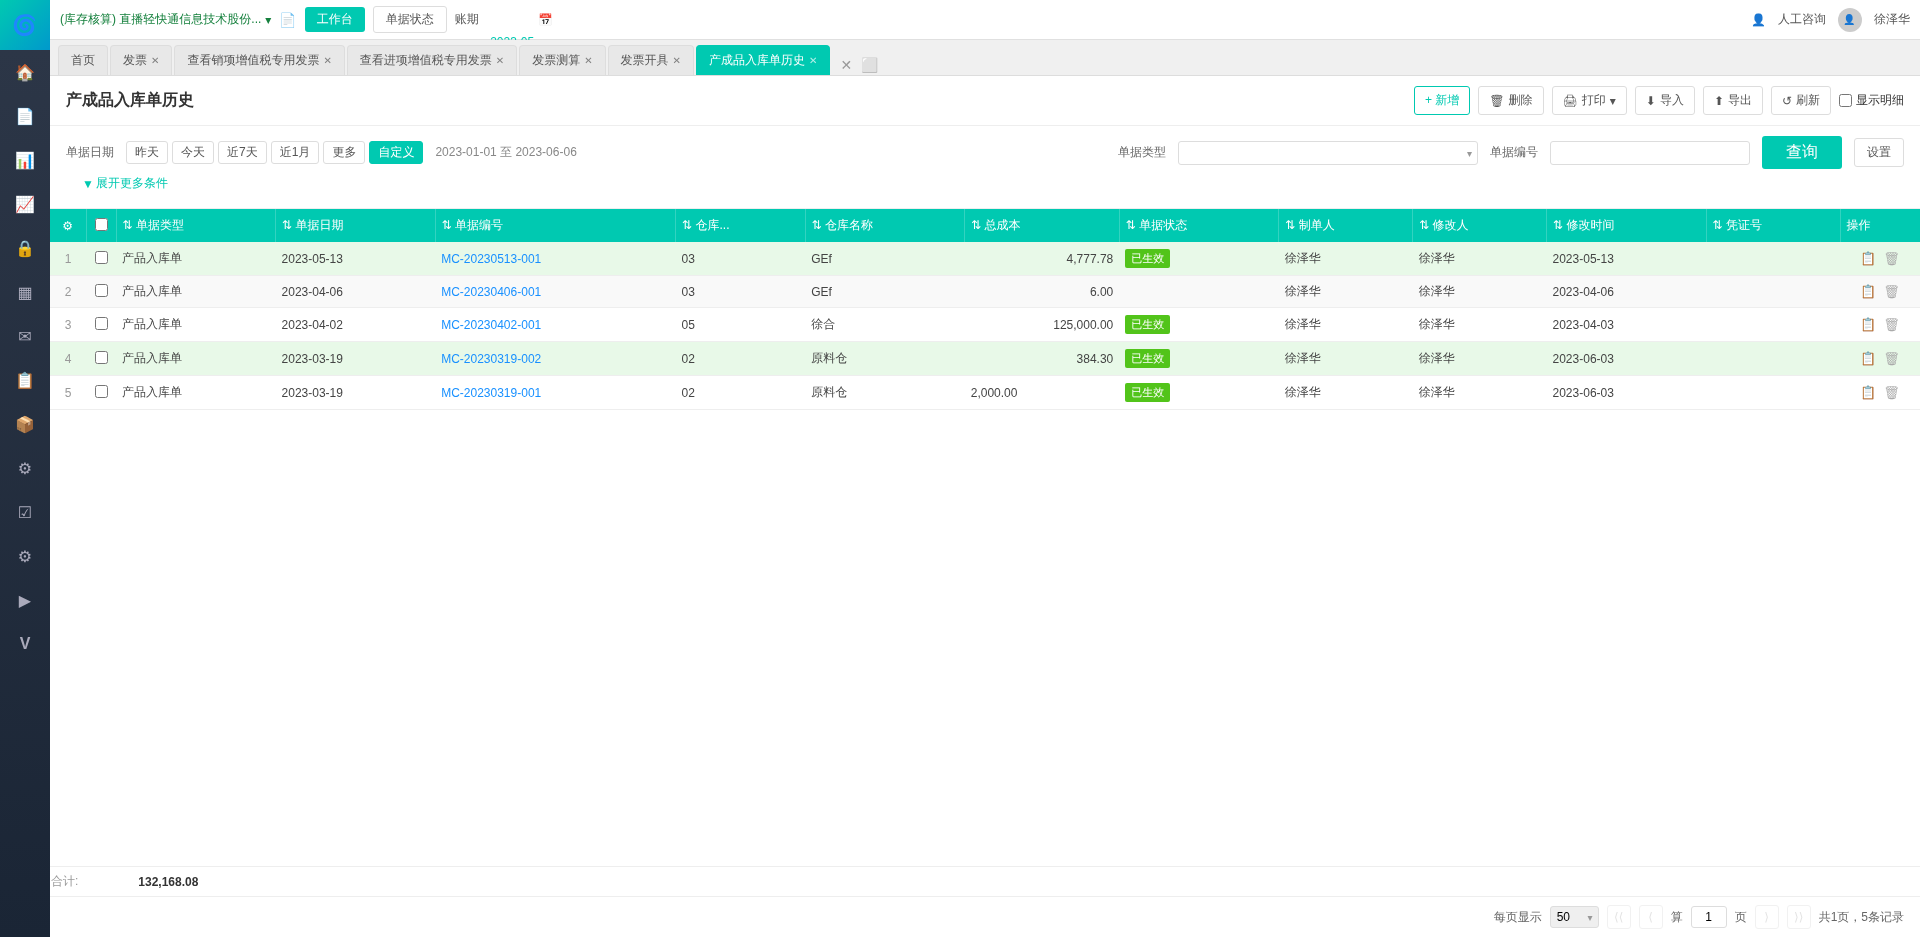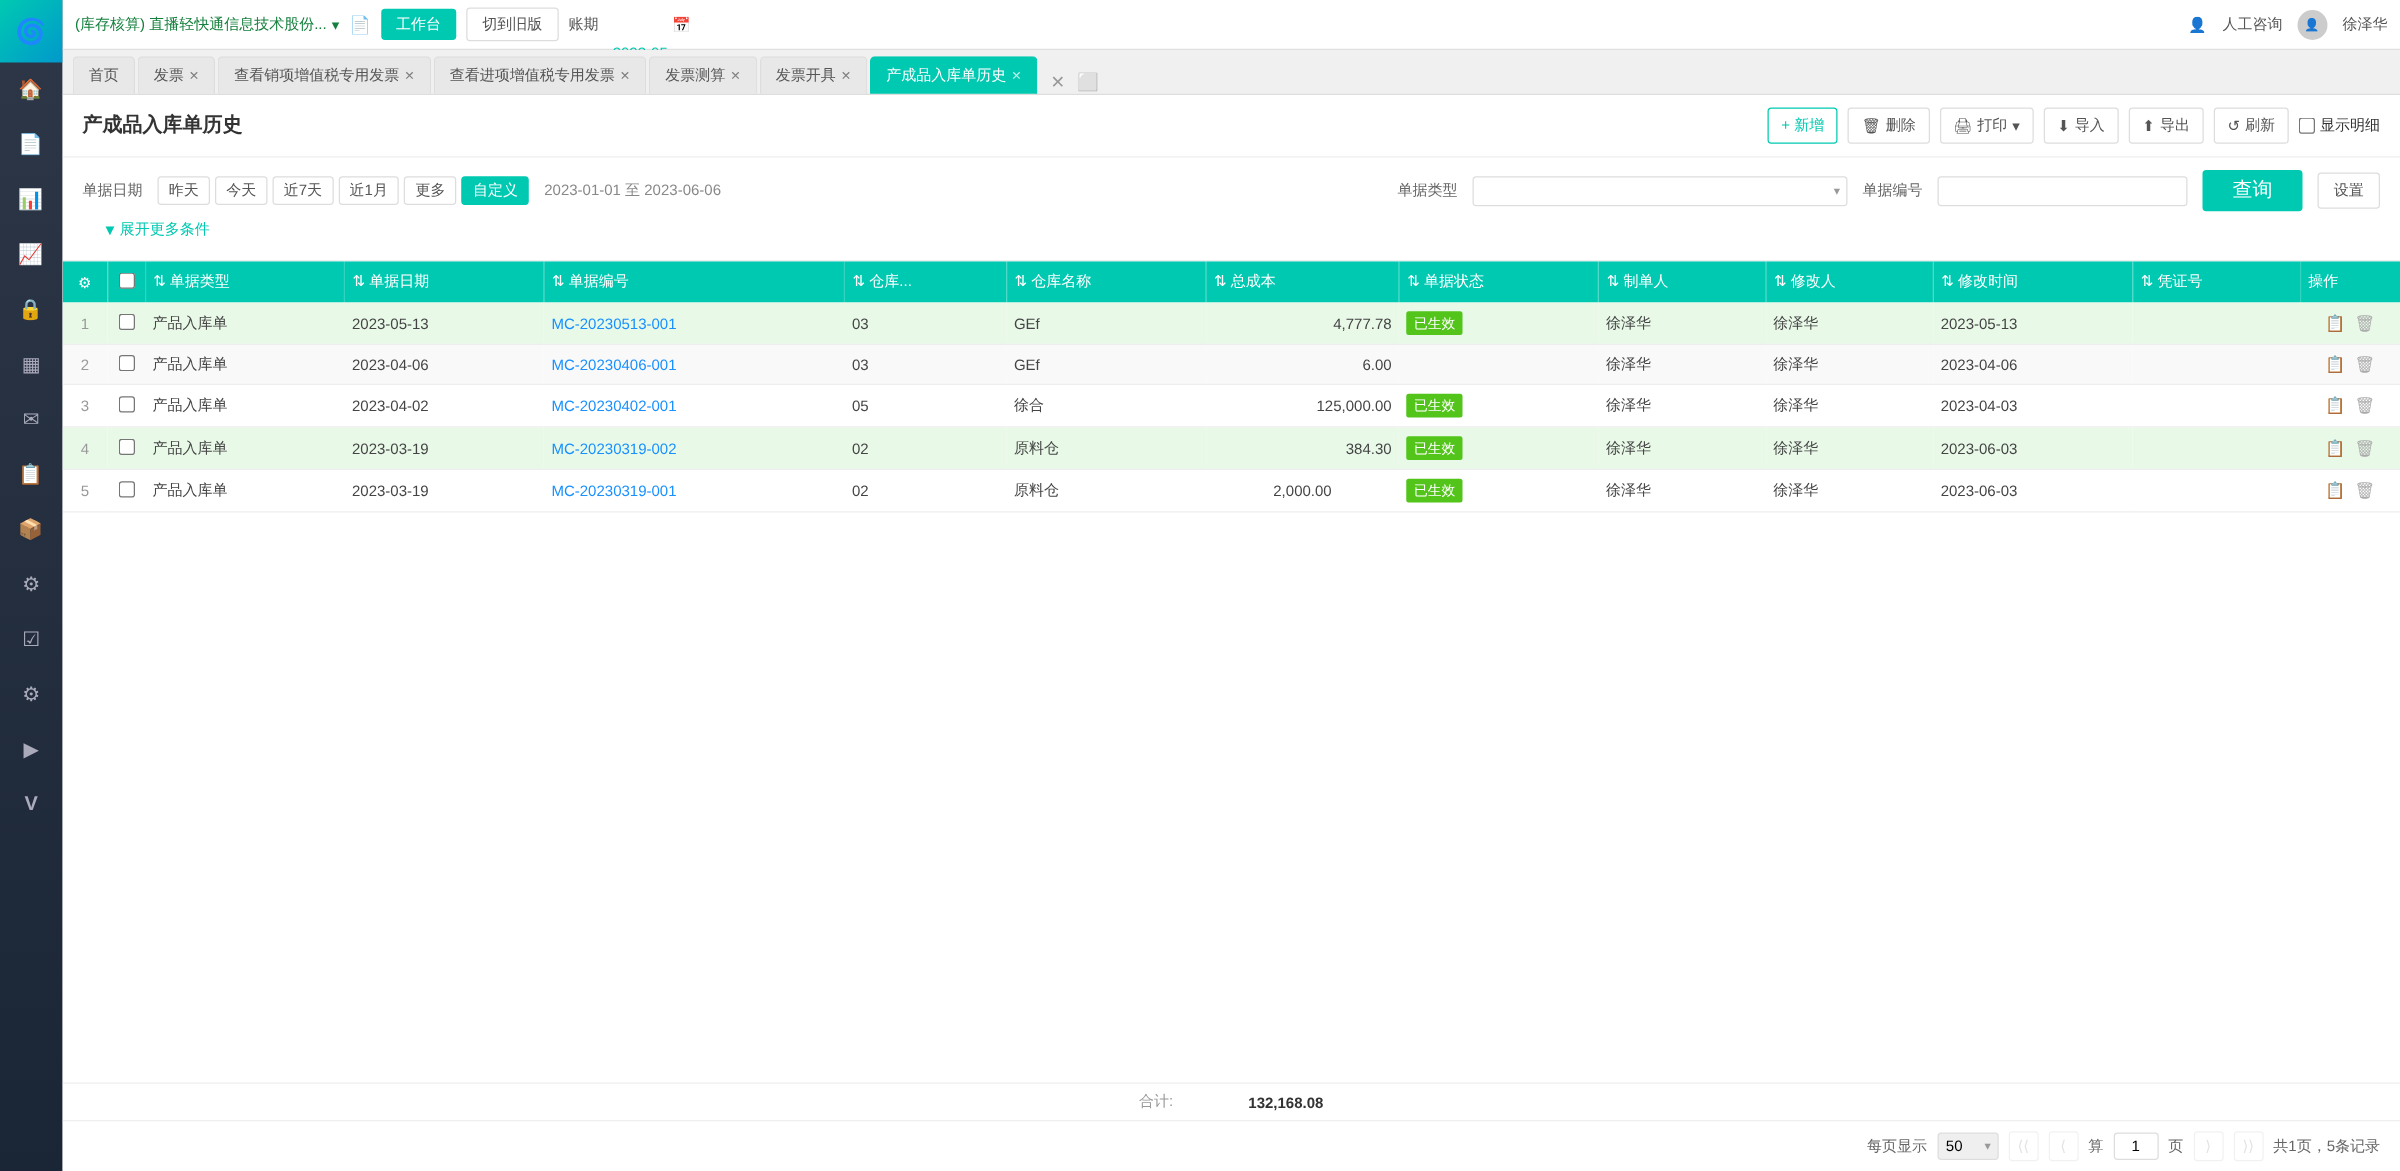--- a/index.html
+++ b/index.html
@@ -334,21 +334,20 @@
 
     
     .table-footer {
       border-top: 1px solid #eee;
       padding: 6px 1px;
       display: flex;
       align-items: center;
       font-size: 12px;
       color: #666;
       flex-shrink: 0;
-      justify-content: center;
     }
     .footer-total-label { color: #999; }
     .footer-total-value { color: #333; font-weight: bold; margin-left: 60px; }
 
     
     .pagination-bar {
       border-top: 1px solid #eee;
       padding: 8px 16px;
       display: flex;
       align-items: center;
@@ -445,21 +444,21 @@
 
 <div class="main-container">
 
   <div class="topbar">
     <div class="topbar-company">
       <span>(库存核算) 直播轻快通信息技术股份...</span>
       <span>▾</span>
     </div>
     <div style="color:#999; font-size:14px;">📄</div>
     <button class="topbar-btn topbar-btn-workbench">工作台</button>
-    <button class="topbar-btn topbar-btn-switch">切到旧版</button>
+    <button class="topbar-btn topbar-btn-switch">单据状态</button>
     <span class="topbar-period">
       <span>账期</span>&nbsp;<span style="color:#00c9b1;margin-top:44px;">2023-05</span>
       <span>📅</span>
     </span>
     <div class="topbar-right">
       <span>👤</span>
       <span style="cursor:pointer;">人工咨询</span>
       <div class="user-avatar">
         <span>👤</span>
       </div>
@@ -671,21 +670,21 @@
       </td>
     </tr>
             <tr>
       <td class="row-num">5</td>
       <td class="checkbox-col"><input type="checkbox" style=""></td>
       <td>产品入库单</td>
       <td>2023-03-19</td>
       <td><a class="link-text">MC-20230319-001</a></td>
       <td>02</td>
       <td>原料仓</td>
-      <td style="text-align:center;">2,000.00</td>
+      <td style="text-align:left;">2,000.00</td>
       <td><span class="status-badge">已生效</span></td>
       <td>徐泽华</td>
       <td>徐泽华</td>
       <td>2023-06-03</td>
       <td></td>
       <td style="text-align:center;">
         <span class="action-icon" title="编辑">📋</span>
         <span class="action-icon" title="删除" style="margin-left:4px;">🗑</span>
       </td>
     </tr>

